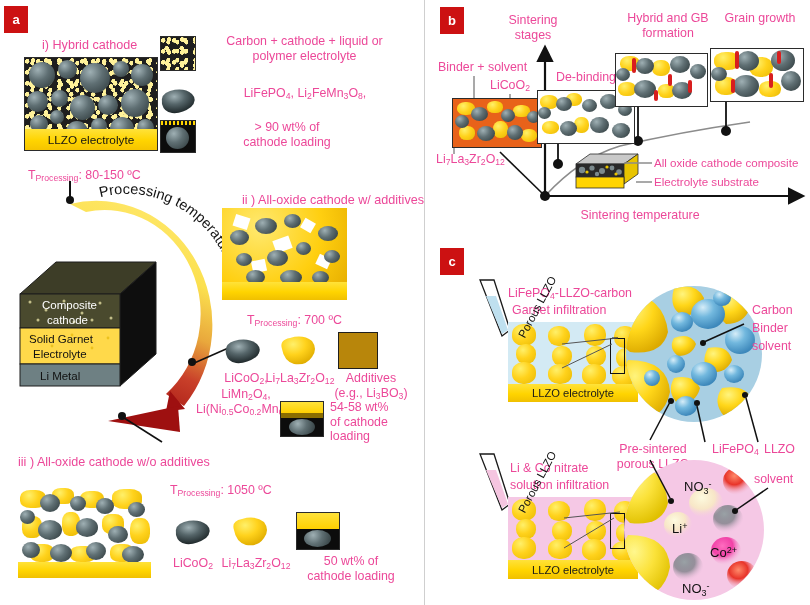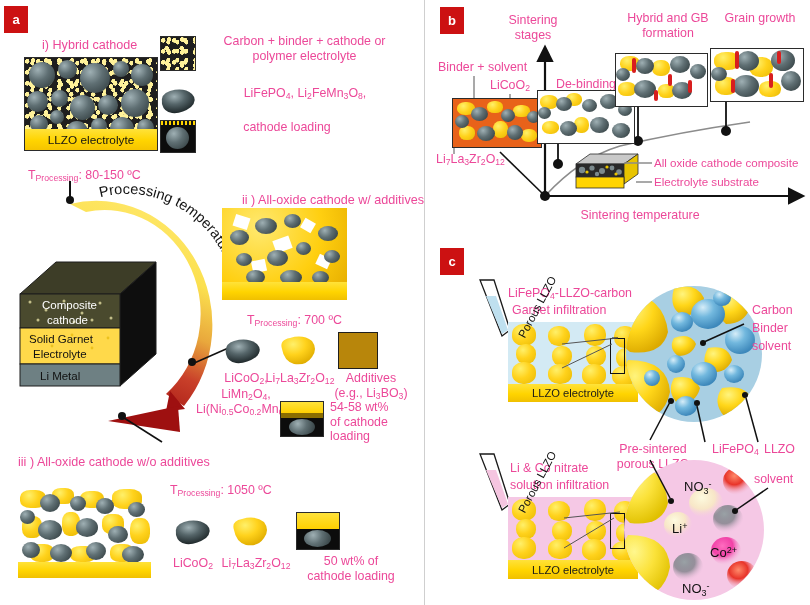--- a/index.html
+++ b/index.html
@@ -80,21 +80,21 @@
   <div class="grain" style="left:112px;top:61px;width:17px;height:17px;"></div>
   <div class="llzo-bar" style="height:21px;">
     <span>LLZO electrolyte</span>
   </div>
 </div>
 
 <div class="mg bord" style="left:160px;top:36px;width:34px;height:33px;">
   <div class="abs hatch-bg" style="left:0;top:0;right:0;bottom:0;"></div>
 </div>
 <div class="abs txt wrapc" style="left:202px;top:34px;width:205px;">
-  <div>Carbon + binder + cathode or</div>
+  <div>Carbon + cathode + liquid or</div>
   <div>polymer electrolyte</div>
 </div>
 
 <svg class="abs" style="left:158px;top:88px;" width="40" height="28">
   <defs>
     <radialGradient id="dkg" cx="38%" cy="30%" r="72%">
       <stop offset="0%" stop-color="#9fb0b4"></stop>
         <stop offset="45%" stop-color="#56666a"></stop>
         <stop offset="100%" stop-color="#1b2426"></stop>
     </radialGradient>
@@ -103,20 +103,21 @@
 </svg>
 <div class="abs txt wrapc" style="left:200px;top:86px;width:210px;">
   <div>LiFePO<span class="sub">4</span>, Li<span class="sub">2</span>FeMn<span class="sub">3</span>O<span class="sub">8</span>,</div>
 </div>
 
 <div class="mg bord" style="left:160px;top:120px;width:34px;height:31px;background:#0c0c0c;">
   <div class="abs" style="left:0;top:0;right:0;height:4px;background:repeating-linear-gradient(90deg,#ffd400 0 2px,#111 2px 4px);"></div>
   <div class="grain" style="left:5px;top:6px;width:23px;height:22px;"></div>
 </div>
 <div class="abs txt wrapc" style="left:202px;top:120px;width:170px;">
+  <div>&gt; 90 wt% of</div>
   <div>cathode loading</div>
 </div>
 
 <div class="abs txt" style="left:28px;top:168px;">
   <span>T</span><span class="sub">Processing</span><span>: 80-150 ºC</span>
 </div>
 
 <svg class="abs" style="left:48px;top:178px;" width="210" height="260">
   <defs>
     <linearGradient id="arcg" x1="0.55" y1="0" x2="0.25" y2="1">
@@ -363,21 +364,21 @@
   <div class="ygrain" style="left:40px;top:22px;width:15px;height:17px;border-radius:45%;"></div>
   <div class="ygrain" style="left:68px;top:30px;width:16px;height:13px;border-radius:45%;"></div>
   <div class="grain" style="left:18px;top:8px;width:17px;height:14px;"></div>
   <div class="grain" style="left:48px;top:10px;width:14px;height:13px;"></div>
   <div class="grain" style="left:2px;top:16px;width:14px;height:13px;"></div>
   <div class="grain" style="left:24px;top:27px;width:18px;height:15px;"></div>
   <div class="grain" style="left:54px;top:26px;width:16px;height:15px;"></div>
   <div class="grain" style="left:74px;top:12px;width:13px;height:12px;"></div>
 </div>
 
-<div class="abs txt ctr" style="left:538px;top:77px;width:96px;text-align:center;">De-binding</div>
+<div class="abs txt ctr" style="left:538px;top:70px;width:96px;text-align:center;">De-binding</div>
 <div class="mg bord" style="left:537px;top:90px;width:96px;height:52px;background:#ffffff;">
   <div class="ygrain" style="left:2px;top:4px;width:18px;height:14px;border-radius:45%;"></div>
   <div class="ygrain" style="left:28px;top:2px;width:16px;height:13px;border-radius:45%;"></div>
   <div class="ygrain" style="left:4px;top:30px;width:17px;height:13px;border-radius:45%;"></div>
   <div class="ygrain" style="left:36px;top:26px;width:15px;height:16px;border-radius:45%;"></div>
   <div class="grain" style="left:18px;top:6px;width:16px;height:14px;"></div>
   <div class="grain" style="left:44px;top:8px;width:15px;height:13px;"></div>
   <div class="grain" style="left:62px;top:3px;width:18px;height:15px;"></div>
   <div class="grain" style="left:80px;top:12px;width:14px;height:13px;"></div>
   <div class="grain" style="left:22px;top:30px;width:17px;height:15px;"></div>

